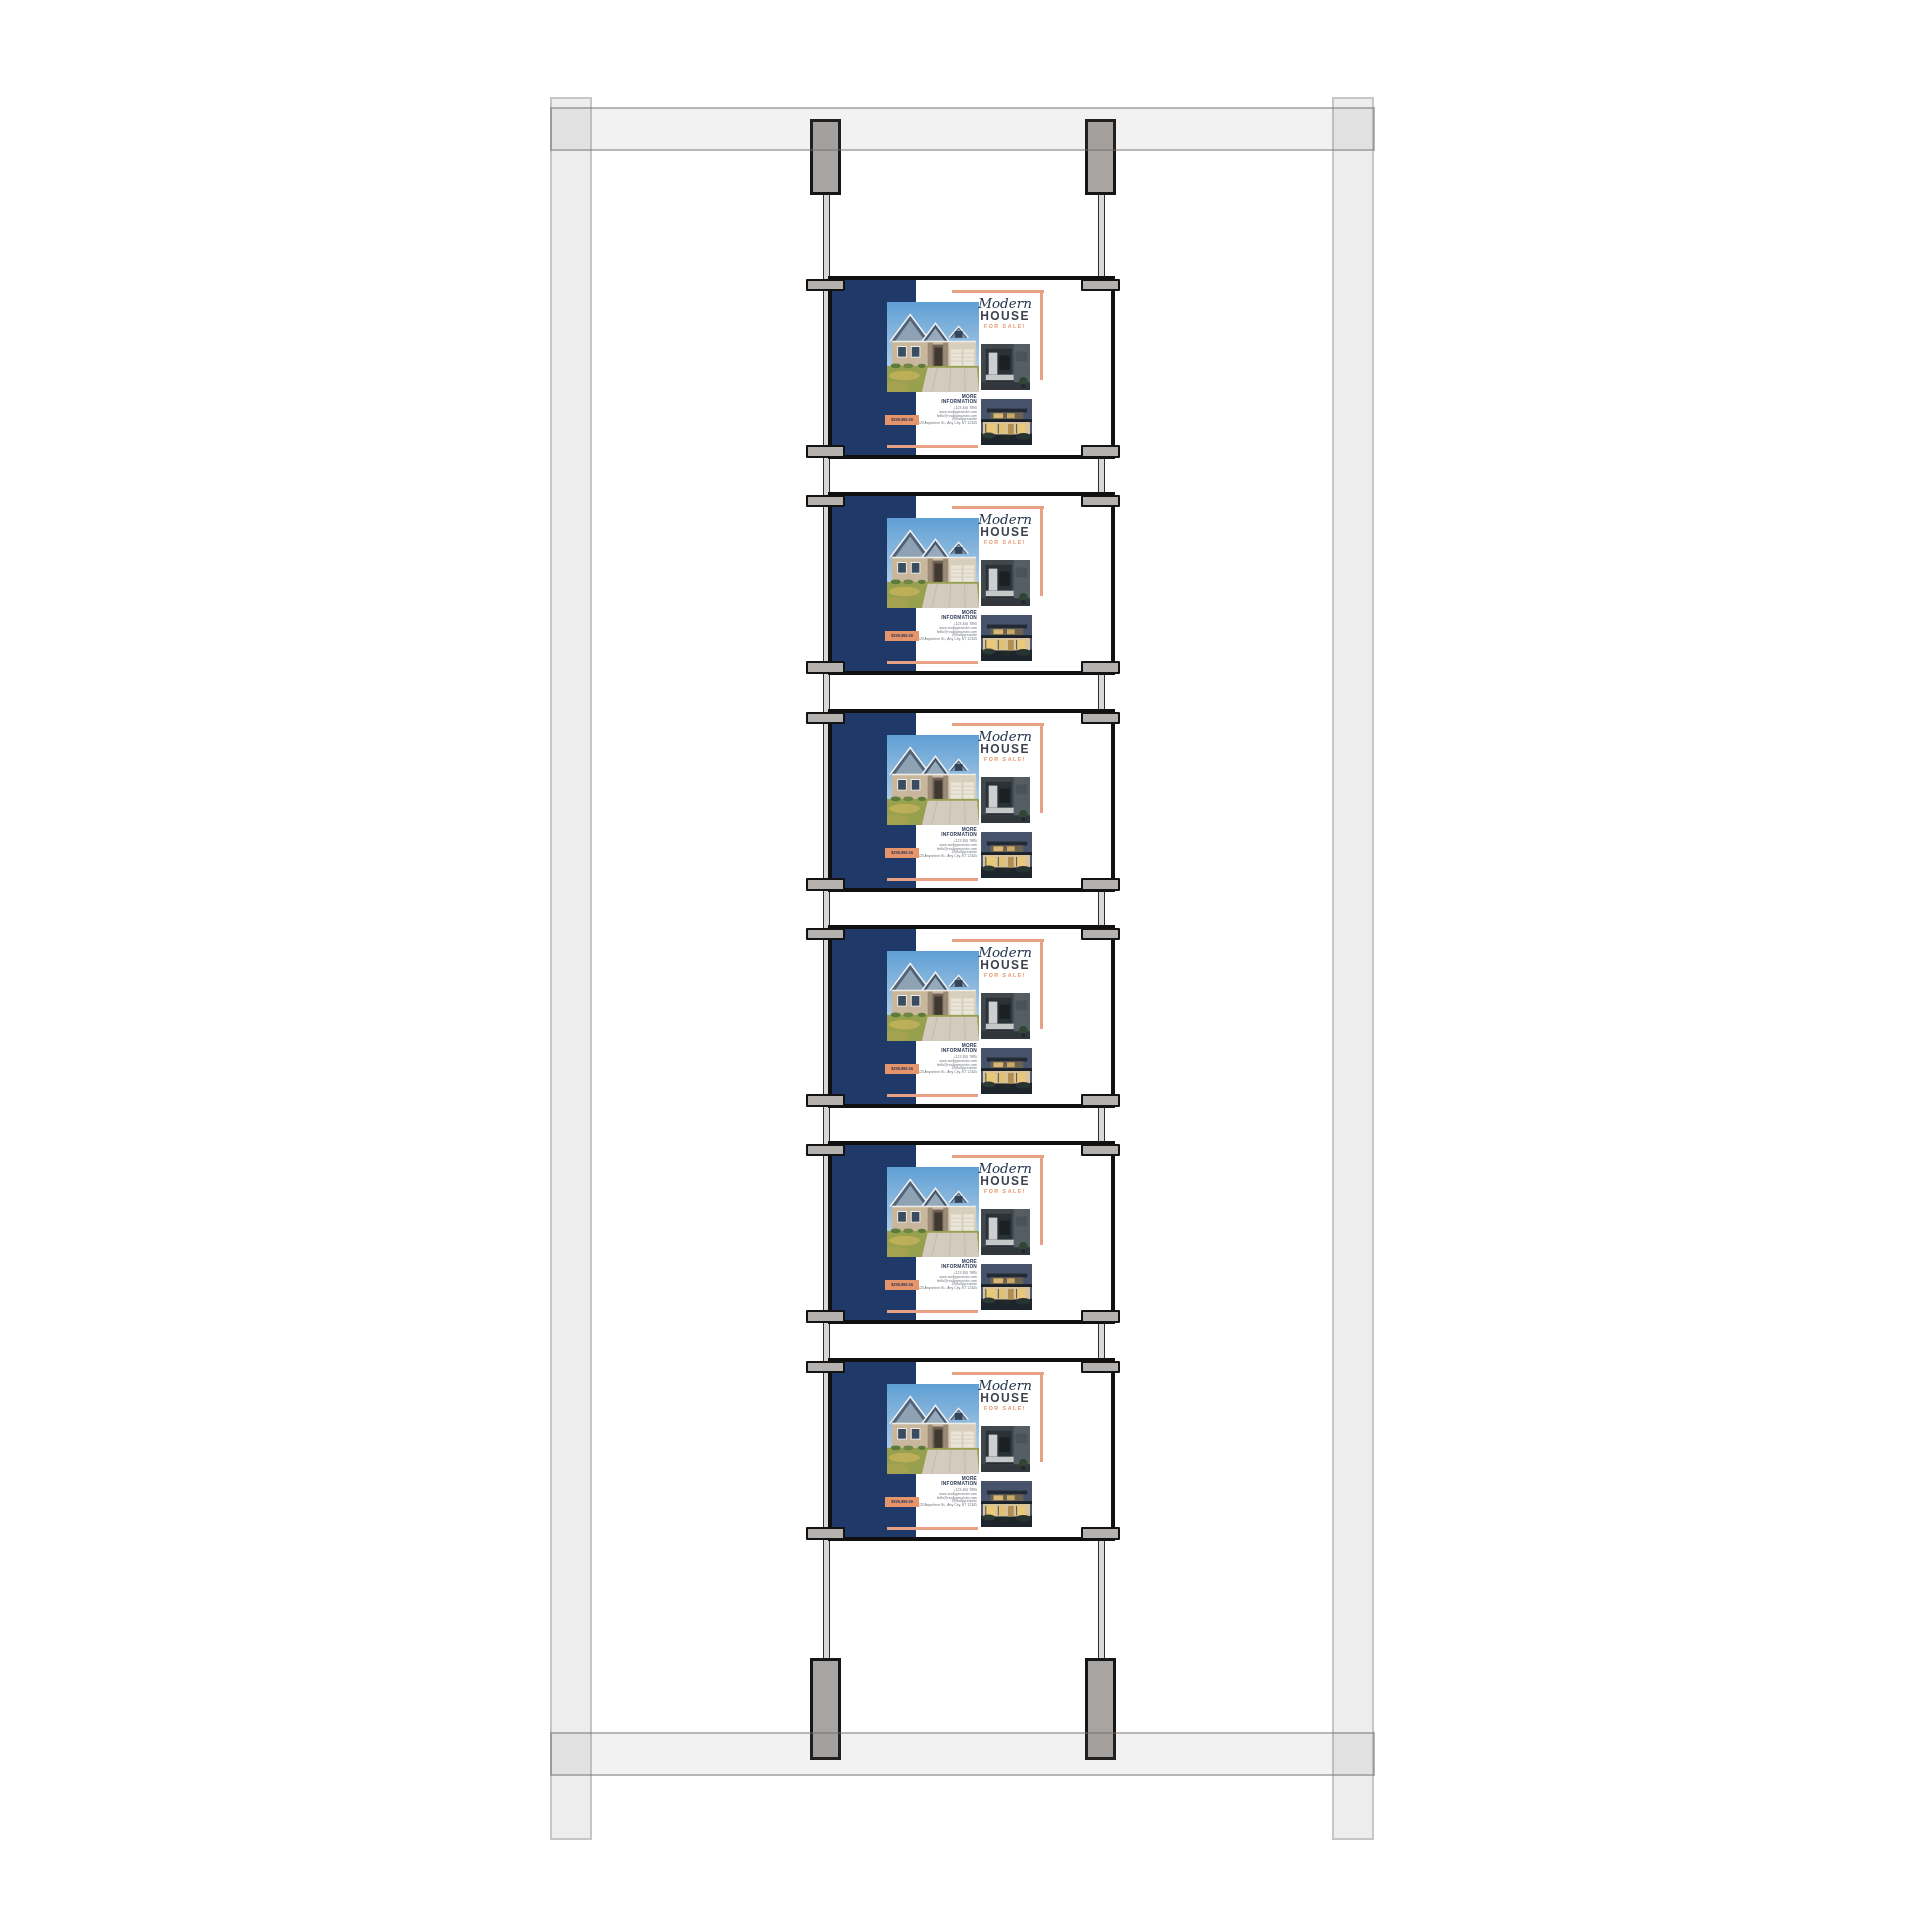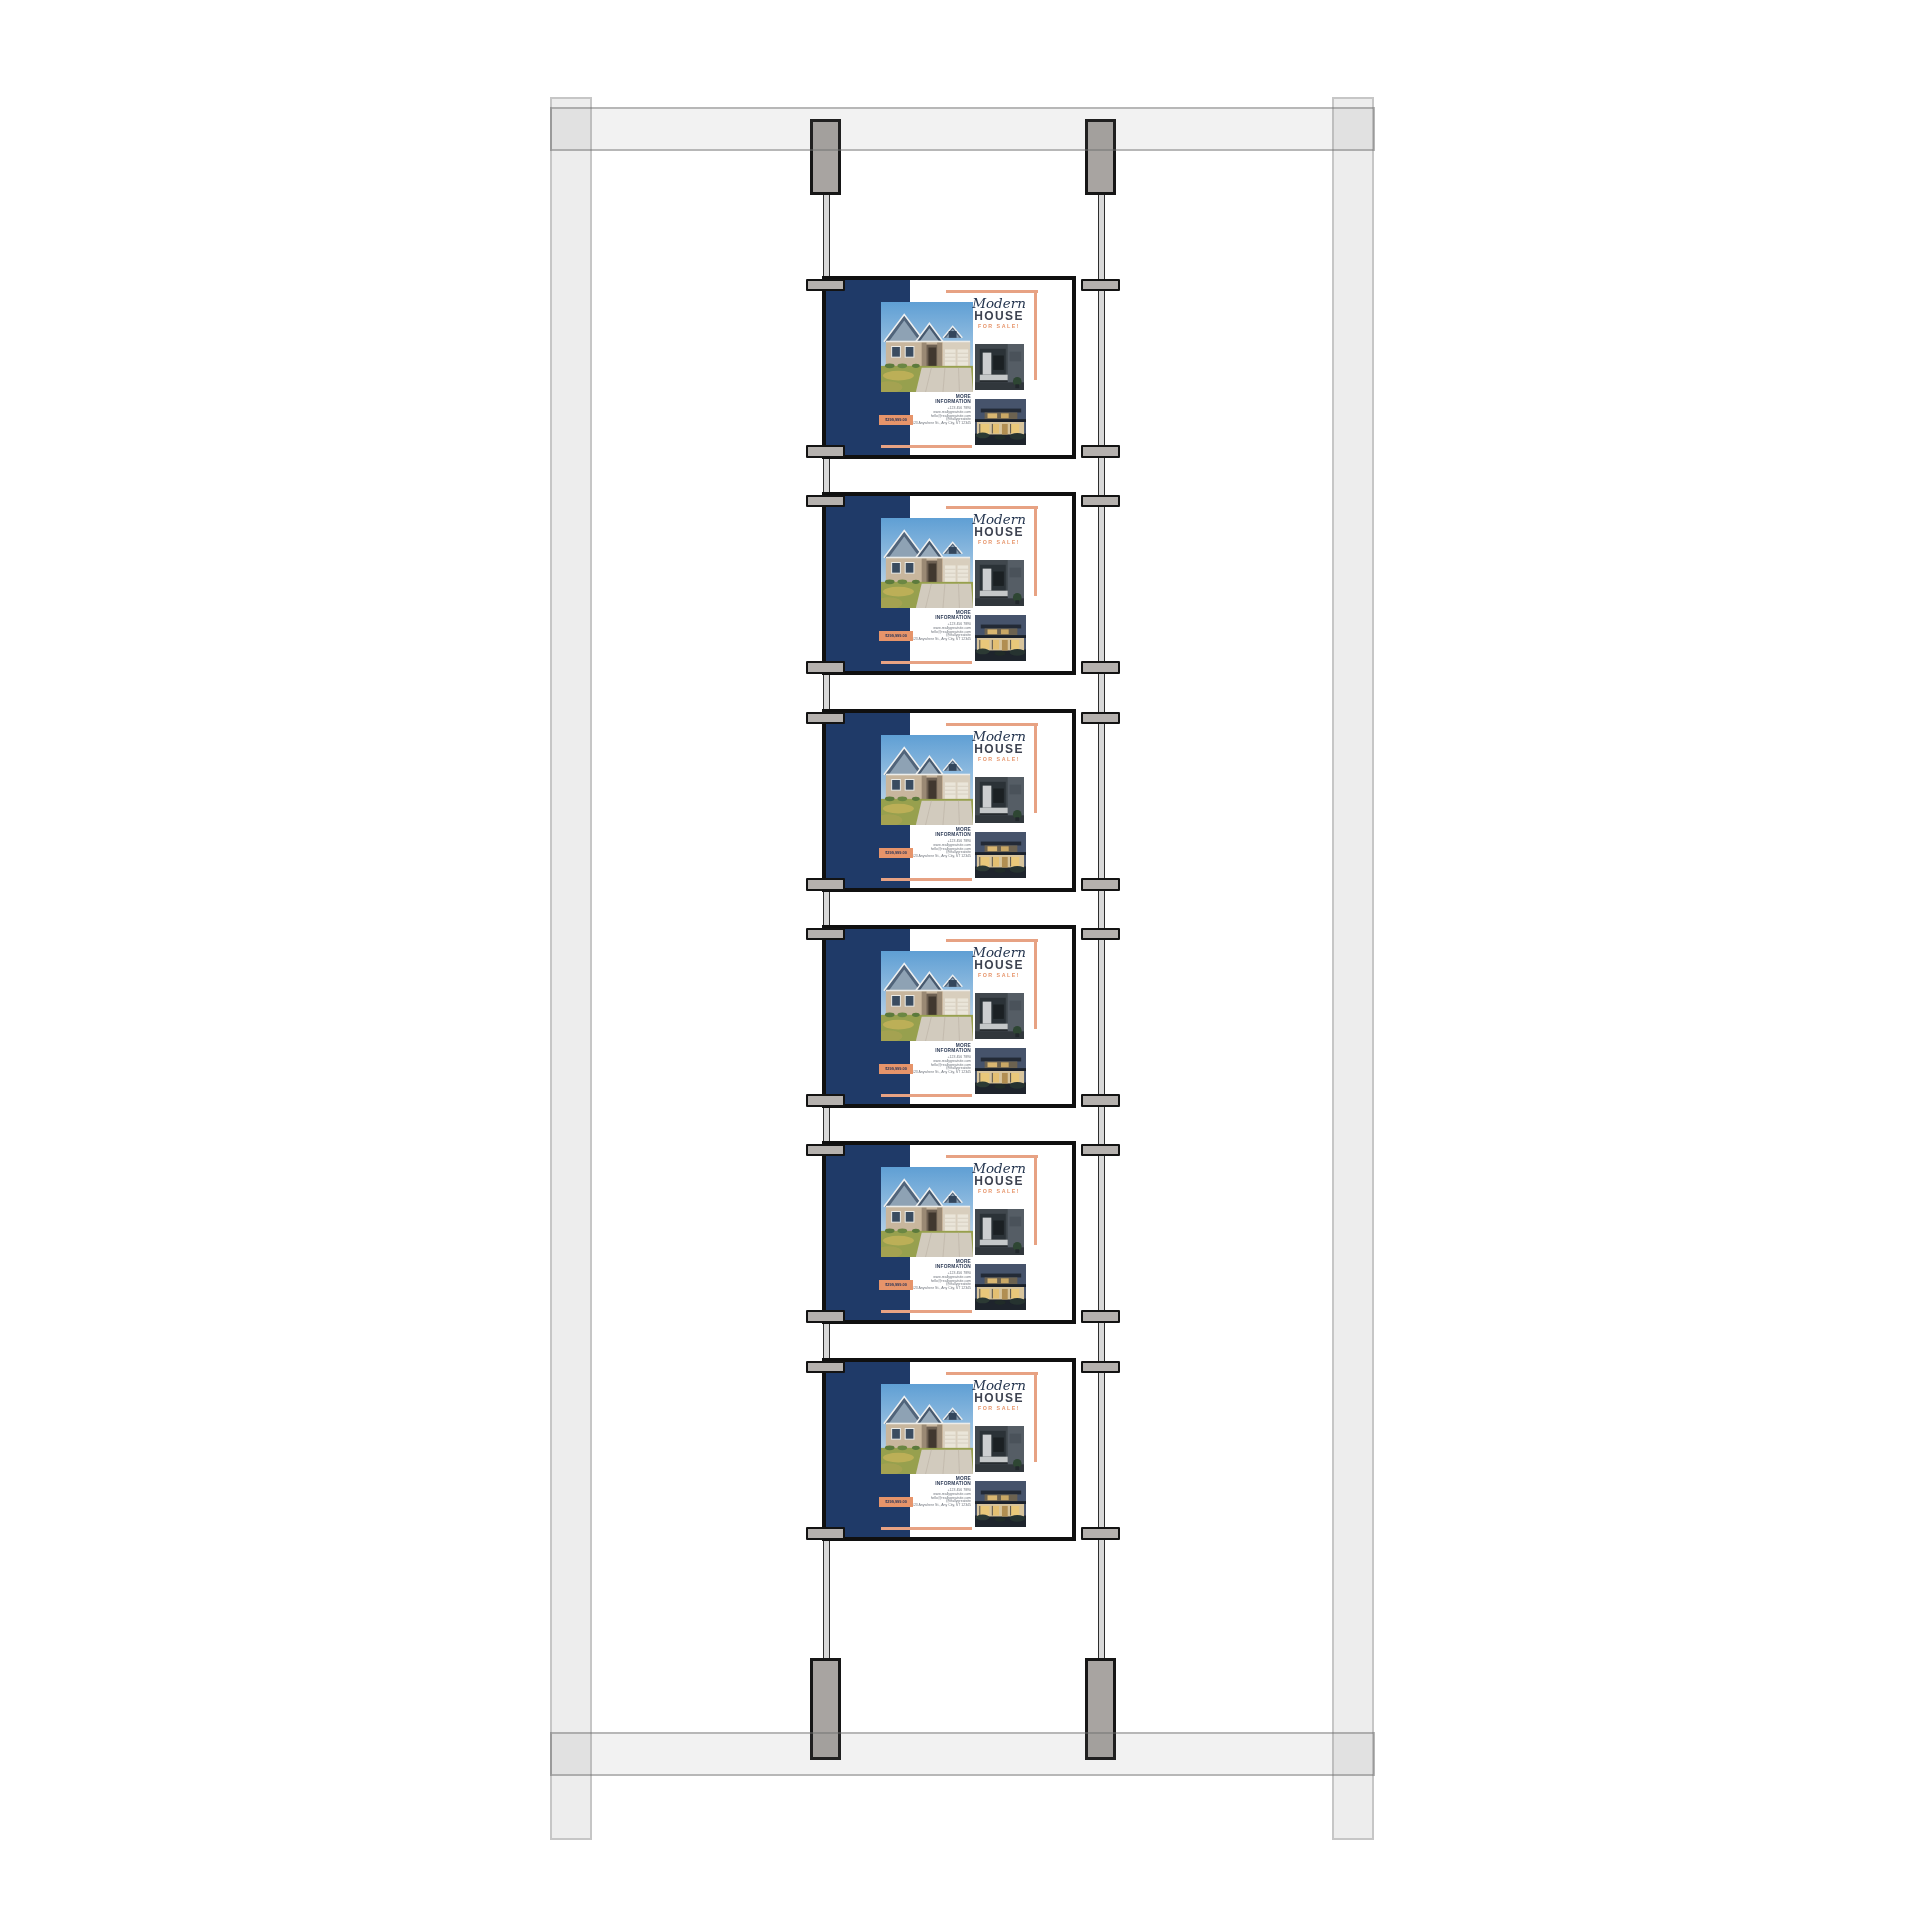--- a/index.html
+++ b/index.html
@@ -32,22 +32,22 @@
   .cable-right{left:1098px;}
 
   
   #poster-stack{position:absolute;inset:0;z-index:4;}
   .poster-unit{position:absolute;left:806px;width:314px;height:184px;}
   .clamp{position:absolute;width:39px;height:12.6px;background:#b5b1ae;
        border:2.4px solid #131313;box-sizing:border-box;border-radius:1px;z-index:6;}
   .clamp-tl{left:0;top:2.9px;}   .clamp-tr{left:275px;top:2.9px;}
   .clamp-bl{left:0;top:169px;} .clamp-br{left:275px;top:169px;}
 
-  .poster{position:absolute;left:16px;top:0;width:246px;height:175px;
-       background:#ffffff;border:4.8px solid #101010;z-index:5;}
+  .poster{position:absolute;left:22px;top:0;width:246px;height:175px;
+       background:#ffffff;border:4.8px solid #101010;z-index:5;padding-left:33px;}
 
   
   .blue-band{position:absolute;left:0;top:0;width:84px;height:175px;background:var(--navy,#1f3a68);}
   .bracket-h{position:absolute;left:120px;top:9.7px;width:92px;height:2.9px;background:var(--salmon,#e7a283);}
   .bracket-v{position:absolute;left:208px;top:9.7px;width:2.9px;height:90px;background:var(--salmon,#e7a283);}
   .bottom-line{position:absolute;left:55px;top:165px;width:91px;height:2.9px;background:var(--salmon,#e7a283);}
   .photo{position:absolute;display:block;}
   .photo-main{left:55px;top:22px;width:92px;height:90px;}
   .photo-interior{left:149px;top:64px;width:49px;height:46px;}
   .photo-dusk{left:149px;top:119px;width:51px;height:46px;}

